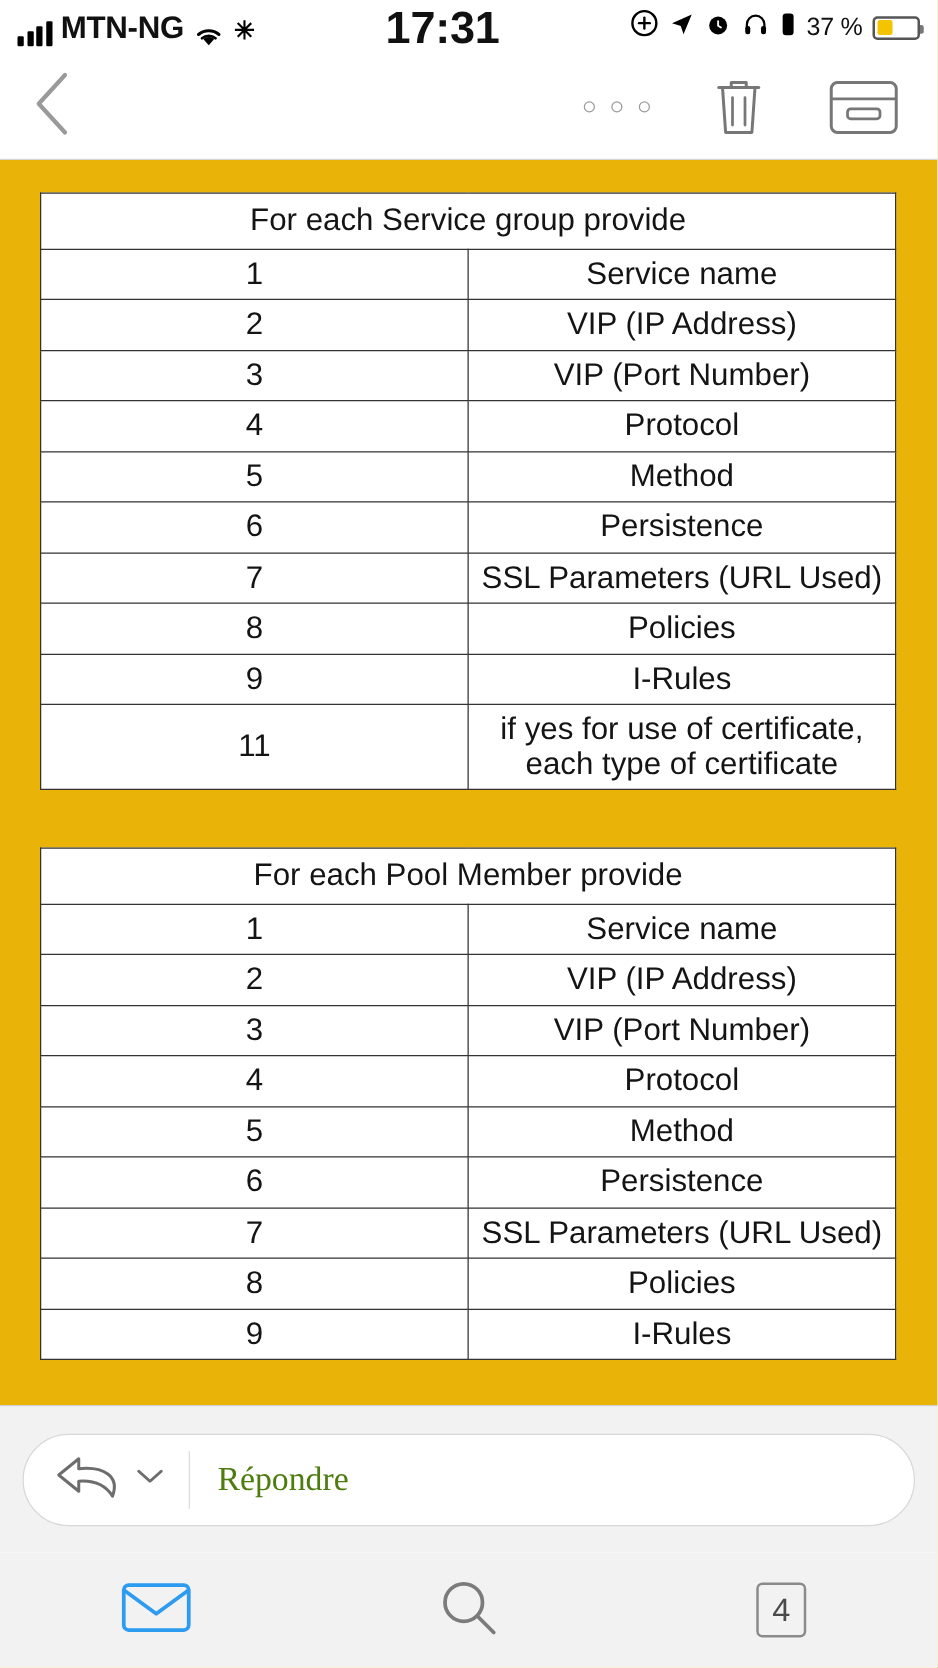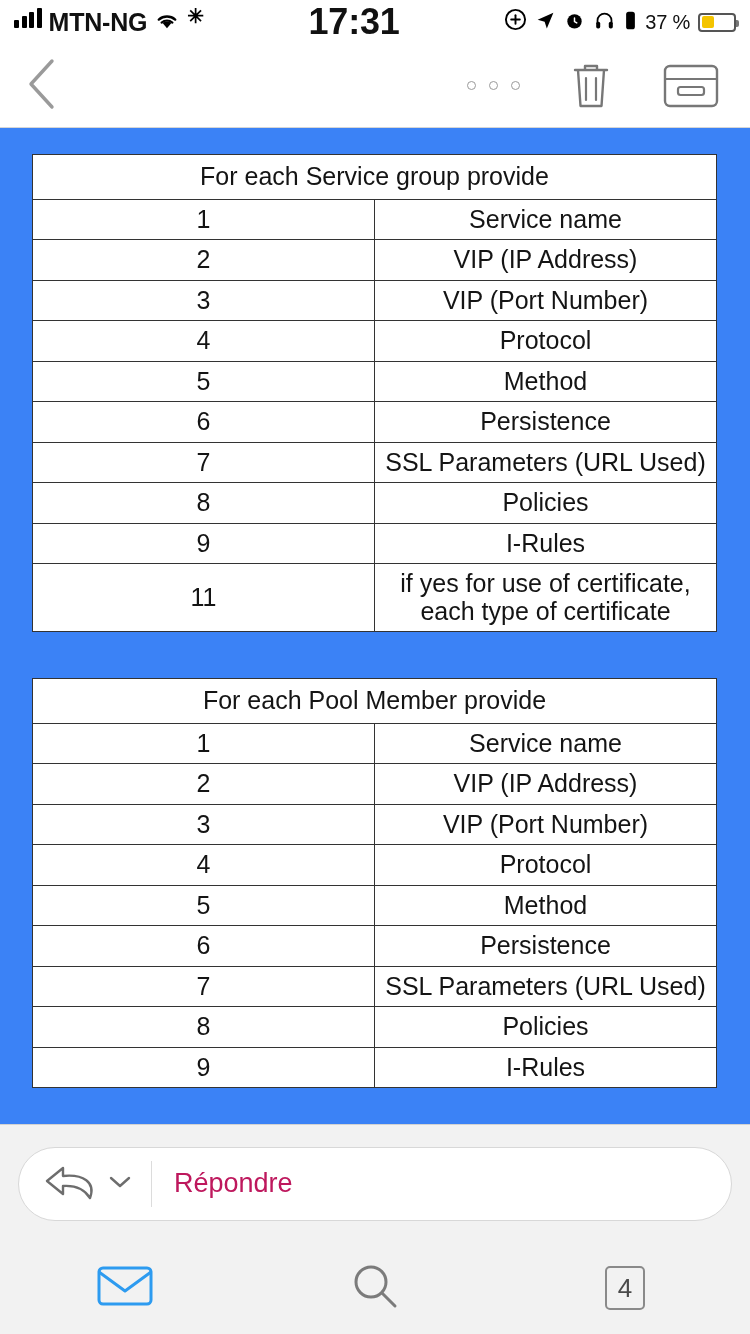--- a/index.html
+++ b/index.html
@@ -15,21 +15,21 @@
   
   .statusbar {
     height: 44px;
     display: flex; align-items: center;
     padding: 0 14px;
     font-size: 25px;
     font-weight: 600;
     letter-spacing: -0.2px;
     flex: 0 0 auto;
   }
-  .sb-left { display: flex; align-items: flex-start; gap: 7px; }
+  .sb-left { display: flex; align-items: flex-end; gap: 7px; }
   .sb-center { flex: 1; display: flex; justify-content: center; align-items: center; }
   .sb-right { display: flex; align-items: center; gap: 8px; }
   .sb-time { font-size: 36px; font-weight: 600; }
 
   .signal { display: inline-flex; align-items: flex-end; gap: 2.5px; height: 20px; }
   .signal i { display: block; width: 5px; background: #000; border-radius: 1px; }
   .signal i:nth-child(1) { height: 8px; }
   .signal i:nth-child(2) { height: 12px; }
   .signal i:nth-child(3) { height: 16px; }
   .signal i:nth-child(4) { height: 20px; }
@@ -61,21 +61,21 @@
   .nav-left { flex: 0 0 auto; }
   .nav-spacer { flex: 1 1 auto; }
   .nav-right { display: flex; align-items: center; gap: 46px; padding-right: 6px; }
   .icon-btn { background: none; border: none; cursor: pointer; display: inline-flex; align-items: center; justify-content: center; }
 
   .chev-back { width: 34px; height: 54px; }
   .dots { display: inline-flex; align-items: center; gap: 13px; }
   .dots span { width: 9px; height: 9px; border-radius: 50%; border: 1.6px solid #9a9a9a; display: block; }
 
   
-  .content { flex: 1 1 auto; overflow: hidden; padding: 26px 32px 0 32px; background: #3b82f6; }
+  .content { flex: 1 1 auto; overflow: hidden; padding: 26px 32px 0 32px; background: #eab308; }
 
   table.grid {
     width: 685px;
     border-collapse: collapse;
     table-layout: fixed;
     margin-bottom: 46px;
     background: #fff;
   }
   table.grid td, table.grid th {
     border: 1.6px solid #333;
@@ -107,21 +107,21 @@
     flex: 1 1 auto;
     height: 74px;
     background: #fff;
     border: 1px solid #d8d8d8;
     border-radius: 37px;
     display: flex; align-items: center;
     padding: 0 10px 0 22px;
   }
   .reply-action { display: flex; align-items: center; gap: 10px; padding-right: 18px; }
   .reply-sep { width: 1px; height: 46px; background: #dcdcdc; margin-right: 22px; }
-  .reply-placeholder { font-size: 27px; color: #be185d; }
+  .reply-placeholder { font-size: 27px; color: #4d7c0f; font-family: Liberation Serif, serif; }
 
   
   .tabbar {
     flex: 0 0 auto;
     height: 92px;
     background: #f2f2f2;
     display: flex; align-items: center;
   }
   .tab { flex: 1 1 0; display: flex; align-items: center; justify-content: center; cursor: pointer; }
   .badge-box {

